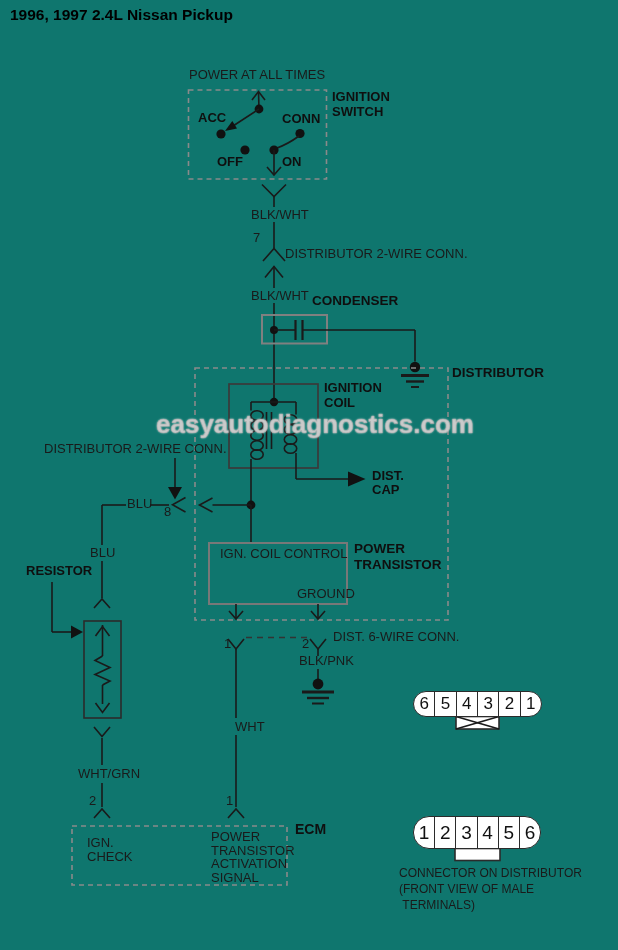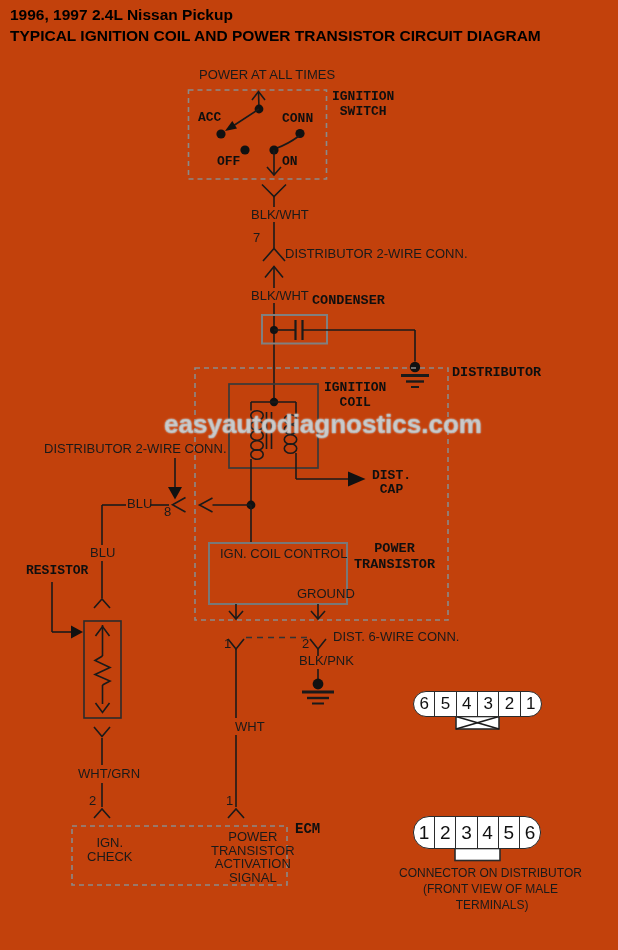--- a/index.html
+++ b/index.html
@@ -1,21 +1,21 @@
 <!DOCTYPE html>
 <html><head>
 <meta charset="utf-8">
 <style>
   html,body{margin:0;padding:0;background:#fff;}
-  .stage{position:relative;width:618px;height:950px;background:#c2410c;overflow:hidden;
-         font-family:"Liberation Sans",sans-serif;text-align:center;}
+  .stage{position:relative;width:618px;height:950px;background:#0f766e;overflow:hidden;
+         font-family:"Liberation Sans",sans-serif;}
   .stage svg{position:absolute;left:0;top:0;}
   .lbl{position:absolute;font-family:"Liberation Sans",sans-serif;font-size:13px;
        color:#1a1a1a;white-space:pre-line;line-height:13.5px;}
-  .b{font-weight:bold;font-size:13px;color:#0f0f0f;font-family:Liberation Mono, monospace;}
+  .b{font-weight:bold;font-size:13px;color:#0f0f0f;}
   .pin{font-size:13px;}
   .title{position:absolute;left:10px;font-weight:bold;font-size:15.5px;color:#000;
          font-family:"Liberation Sans",sans-serif;white-space:nowrap;}
   .connector-shell{position:absolute;display:flex;box-sizing:border-box;
        border:1.6px solid #2b2b2b;background:#fff;}
   .connector-cell{flex:1;display:flex;align-items:center;justify-content:center;
        border-right:1.4px solid #2b2b2b;color:#111;}
   .connector-cell:last-child{border-right:none;}
   .watermark{position:absolute;left:156px;top:409px;width:334px;
        font:bold 26px "Liberation Sans",sans-serif;letter-spacing:0px;
@@ -173,23 +173,22 @@
       <g>
         <rect x="456" y="716.5" width="43" height="12.5" stroke="#2b2b2b" fill="#fff"></rect>
         <line x1="456" y1="716.5" x2="499" y2="729"></line>
         <line x1="456" y1="729" x2="499" y2="716.5"></line>
       </g>
       <rect x="455" y="848.5" width="45" height="12" stroke="#2b2b2b" fill="#fff"></rect>
     </g>
   </svg>
 
   <div class="title" style="top:6px">1996, 1997 2.4L Nissan Pickup</div>
-  <div class="title" style="top:27px">TYPICAL IGNITION COIL AND POWER TRANSISTOR CIRCUIT DIAGRAM</div>
-
-  <div class="lbl" style="left:199px;top:68px;font-size:13px">POWER AT ALL TIMES</div>
+
+  <div class="lbl" style="left:189px;top:68px;font-size:13px">POWER AT ALL TIMES</div>
   <div class="lbl b" style="left:332px;top:89px;line-height:15px">IGNITION
 SWITCH</div>
   <div class="lbl b" style="left:198px;top:111px">ACC</div>
   <div class="lbl b" style="left:282px;top:112px">CONN</div>
   <div class="lbl b" style="left:217px;top:155px">OFF</div>
   <div class="lbl b" style="left:282px;top:155px">ON</div>
 
   <div class="lbl" style="left:251px;top:208px">BLK/WHT</div>
   <div class="lbl pin" style="left:253px;top:231px">7</div>
   <div class="lbl" style="left:285px;top:247px">DISTRIBUTOR 2-WIRE CONN.</div>

